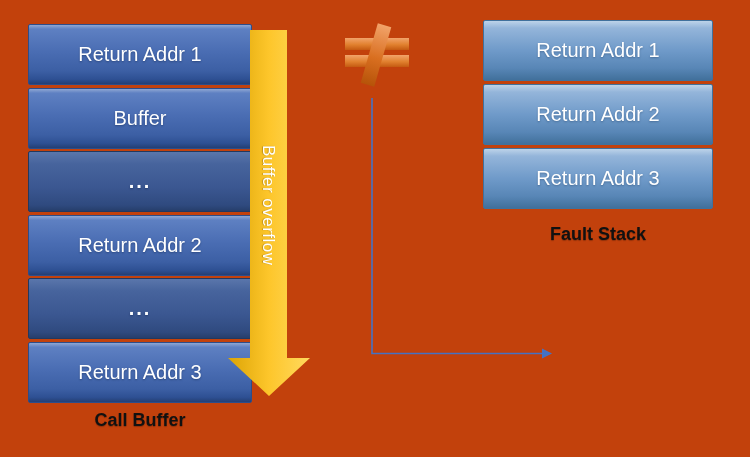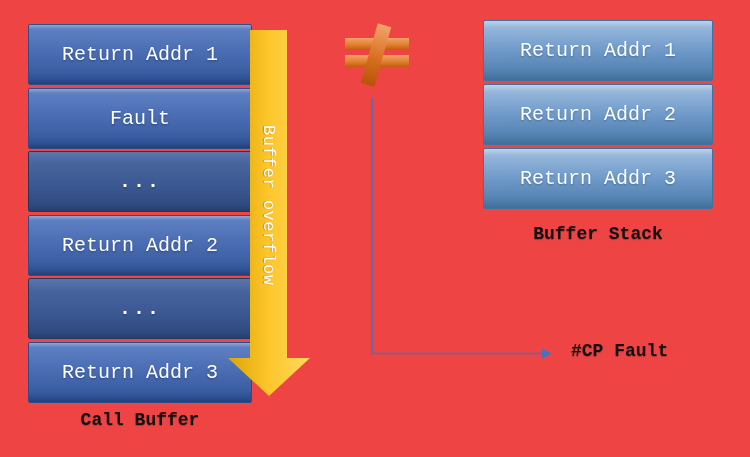--- a/index.html
+++ b/index.html
@@ -1,18 +1,18 @@
 <!DOCTYPE html>
 <html><head>
 <meta charset="utf-8">
 <style>
   html,body{margin:0;padding:0;background:#ffffff;}
   #canvas{
-    position:relative;width:750px;height:457px;background:#ef4444;
-    font-family:Liberation Mono, monospace;overflow:hidden;
+    position:relative;width:750px;height:457px;background:#c2410c;
+    font-family:Liberation Sans, sans-serif;overflow:hidden;
   }
   
   .stack{position:absolute;display:flex;flex-direction:column;}
   .stack--call{left:28px;top:24px;width:224px;gap:2.5px;}
   .stack--shadow{left:483px;top:20px;width:230px;gap:3px;}
   .cell{
     height:61px;border-radius:2px;box-sizing:border-box;
     display:flex;align-items:center;justify-content:center;
     color:#ffffff;font-size:20px;font-weight:400;
     text-shadow:0 1px 2px rgba(15,35,75,.45);
@@ -70,21 +70,21 @@
     white-space:nowrap;
   }
 </style>
 </head>
 <body>
 
 <div id="canvas">
 
   <div class="stack stack--call">
     <div class="cell">Return Addr 1</div>
-    <div class="cell">Fault</div>
+    <div class="cell">Buffer</div>
     <div class="cell cell--dark">...</div>
     <div class="cell">Return Addr 2</div>
     <div class="cell cell--dark">...</div>
     <div class="cell">Return Addr 3</div>
   </div>
   <div class="caption caption--call">Call Buffer</div>
 
   <svg class="gold-arrow" viewBox="0 0 82 366" xmlns="http://www.w3.org/2000/svg" aria-hidden="true">
     <defs>
       <linearGradient id="gold" x1="0" y1="0" x2="1" y2="0">
@@ -100,22 +100,21 @@
   <div class="neq" role="img" aria-label="not equal">
     <div class="bar bar-top"></div>
     <div class="bar bar-bottom"></div>
     <div class="slash"></div>
   </div>
 
   <svg class="connector" viewBox="0 0 210 280" xmlns="http://www.w3.org/2000/svg" aria-hidden="true">
     <polyline points="12,8 12,263.5 183,263.5" fill="none" stroke="#4472c4" stroke-width="1.6"></polyline>
     <polygon points="182,258.5 192,263.5 182,268.5" fill="#4472c4"></polygon>
   </svg>
-  <div class="cp-fault">#CP Fault</div>
 
   <div class="stack stack--shadow">
     <div class="cell">Return Addr 1</div>
     <div class="cell">Return Addr 2</div>
     <div class="cell">Return Addr 3</div>
   </div>
-  <div class="caption caption--shadow">Buffer Stack</div>
+  <div class="caption caption--shadow">Fault Stack</div>
 
 </div>
 
 </body></html>

